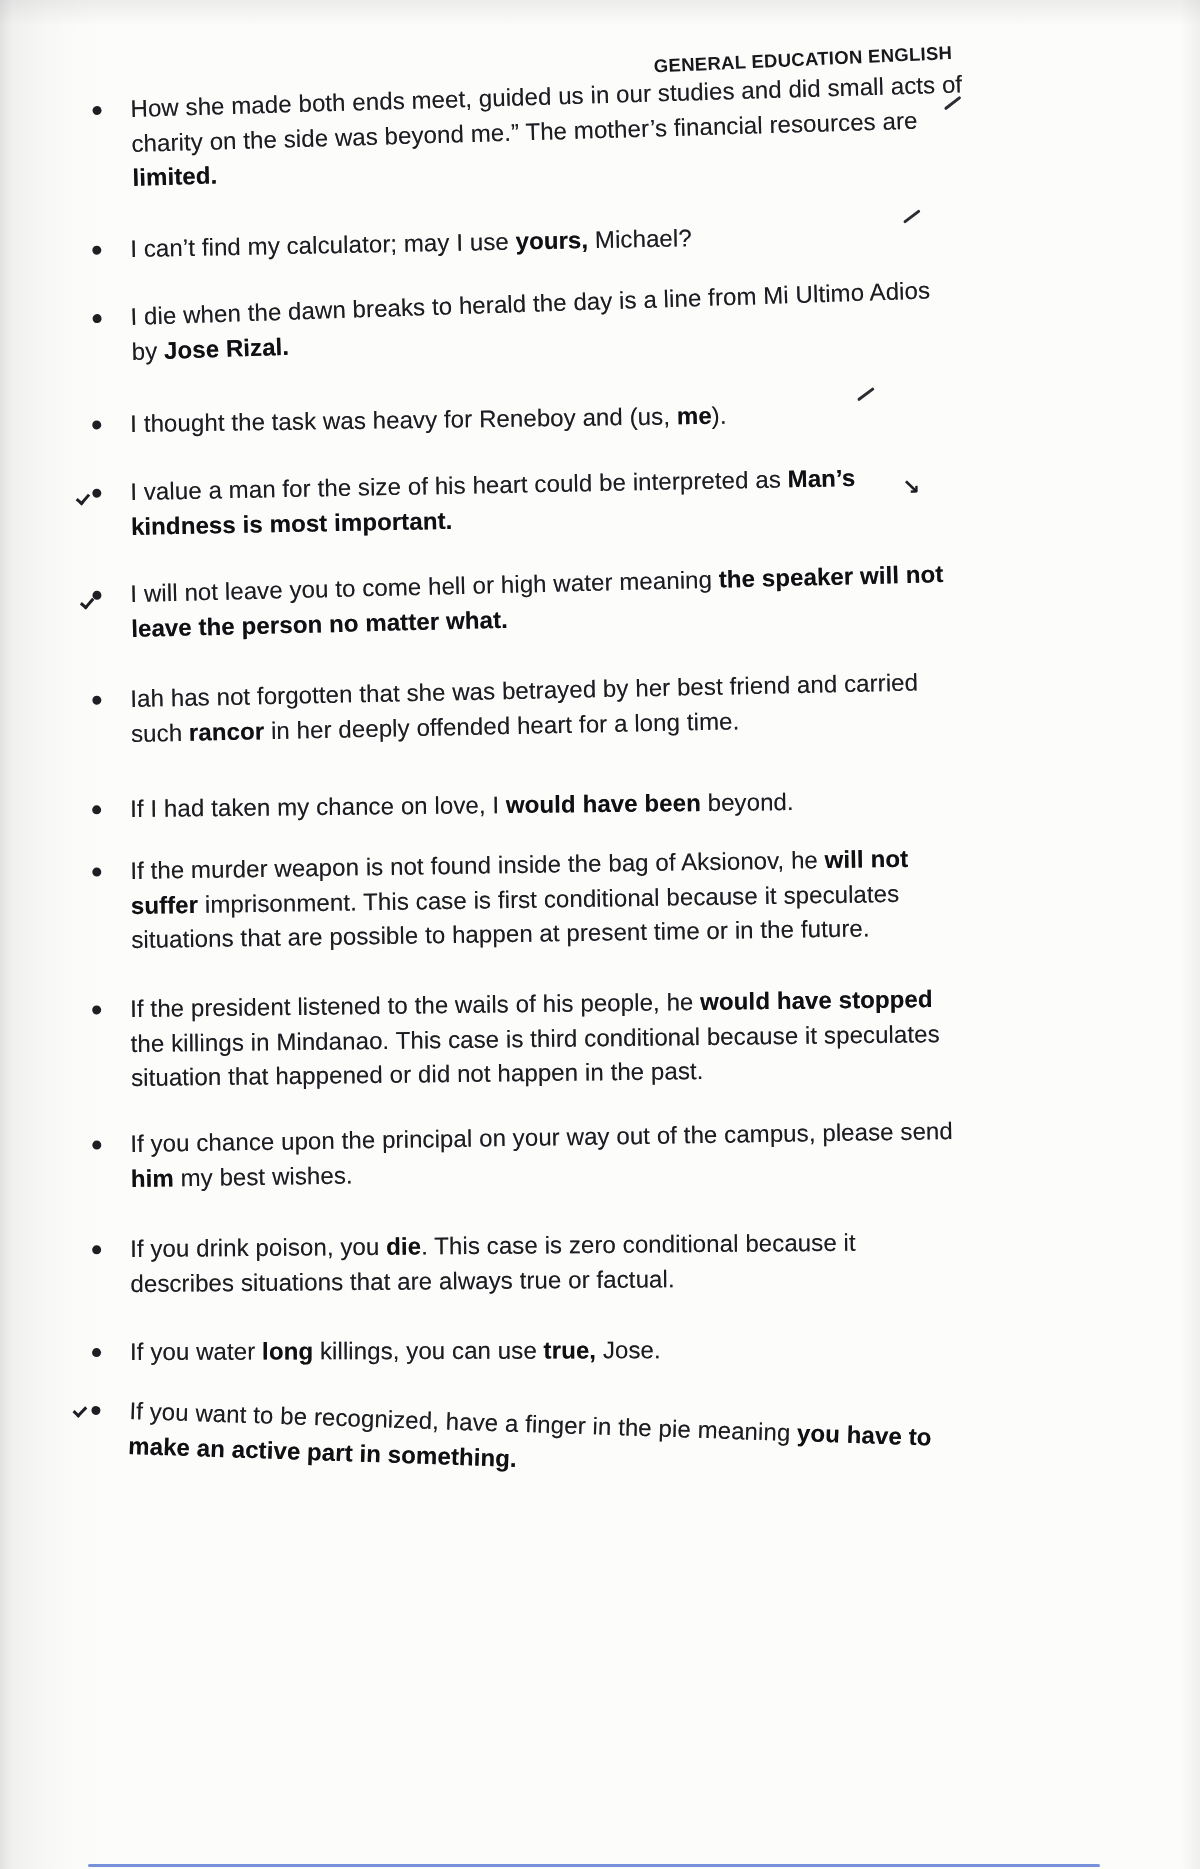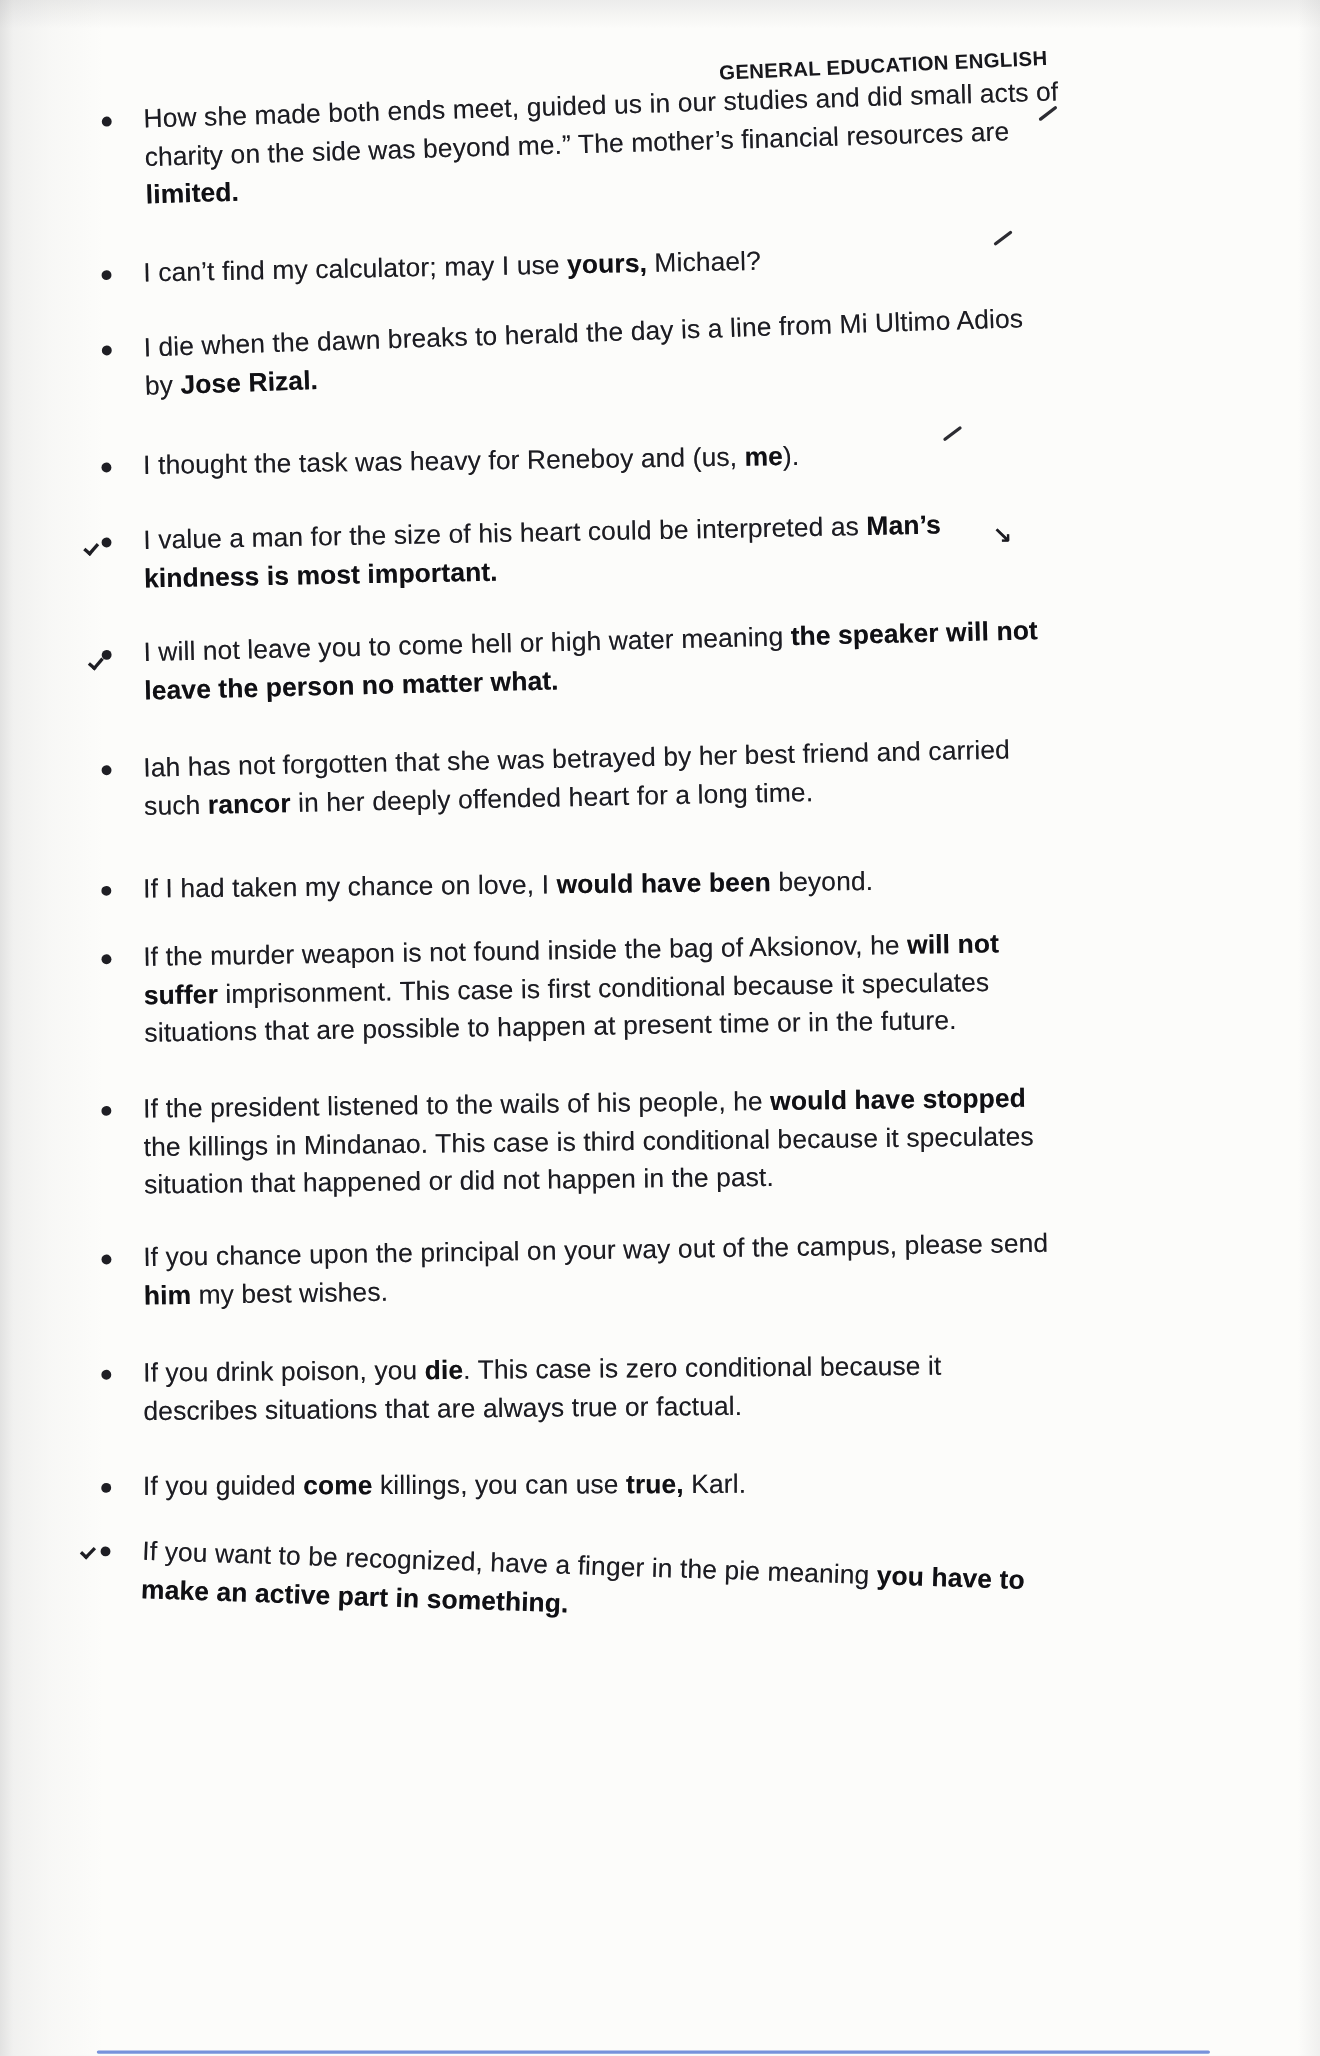--- a/index.html
+++ b/index.html
@@ -138,21 +138,21 @@
       <p><span>If you chance upon the principal on your way out of the campus, please send </span><b>him</b><span> my best wishes.</span></p>
     </li>
 
     <li class="item" style="margin-top:36px; transform:rotate(-0.5deg)">
       <span class="bullet"></span>
       <p><span>If you drink poison, you </span><b>die</b><span>. This case is zero conditional because it describes situations that are always true or factual.</span></p>
     </li>
 
     <li class="item" style="margin-top:34px; transform:rotate(-0.2deg)">
       <span class="bullet"></span>
-      <p><span>If you guided </span><b>come</b><span> killings, you can use </span><b>true,</b><span> Karl.</span></p>
+      <p><span>If you water </span><b>long</b><span> killings, you can use </span><b>true,</b><span> Jose.</span></p>
     </li>
 
     <li class="item" style="margin-top:24px; transform:rotate(1.9deg)">
       <span class="bullet"></span>
       <span class="pen-check" style="left:-56px; top:14px"></span>
       <p><span>If you want to be recognized, have a finger in the pie meaning </span><b>you have to make an active part in something.</b></p>
     </li>
 
   </ul>
 

